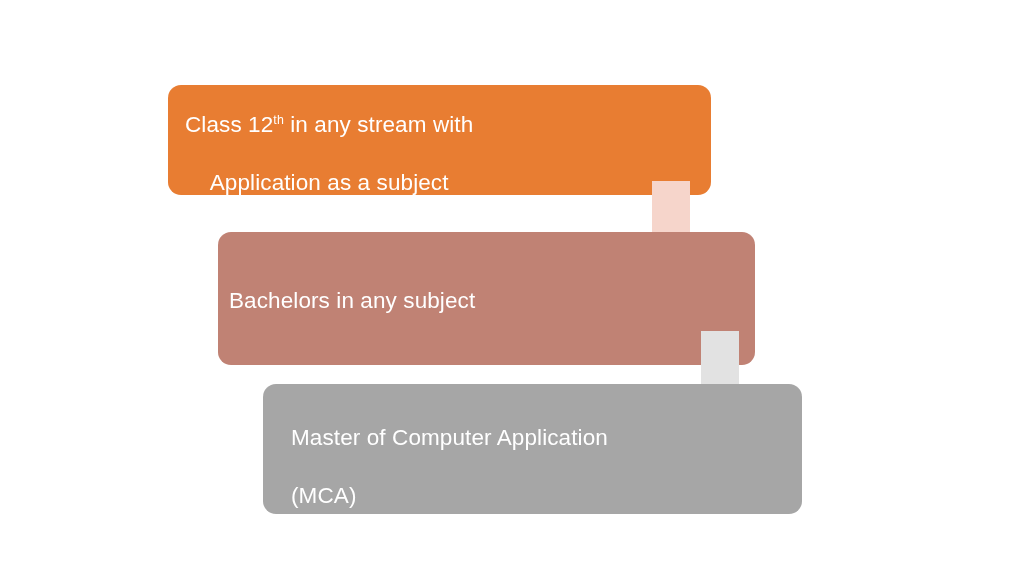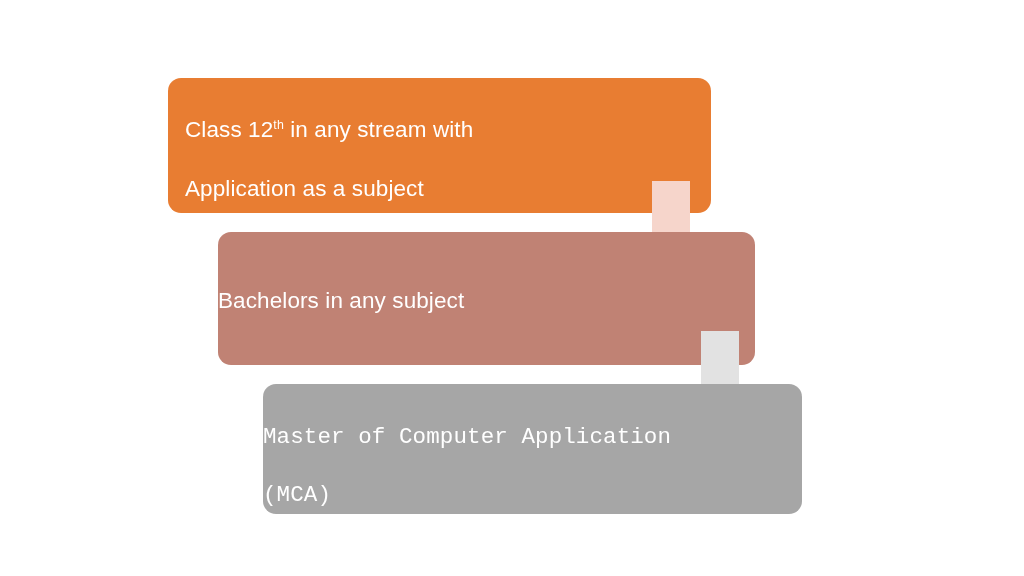--- a/index.html
+++ b/index.html
@@ -32,61 +32,61 @@
     color: #ffffff;
     font-weight: 400;
     line-height: 1.30;
     letter-spacing: 0.1px;
     white-space: pre-line;
   }
 
   
   #step-1 {
     left: 168px;
-    top: 78px;
+    top: 85px;
     width: 543px;
-    height: 135px;
+    height: 110px;
     background: #E87D32;
     z-index: 1;
+    text-align: center;
   }
   #step-1 .step-label {
     font-size: 22.5px;
     padding-left: 17px;
     padding-bottom: 2px;
   }
 
   
   #step-2 {
     left: 218px;
     top: 232px;
     width: 537px;
     height: 133px;
     background: #C08274;
     z-index: 3;
   }
   #step-2 .step-label {
     font-size: 22.5px;
-    padding-left: 0;
+    padding-left: 11px;
     padding-top: 4px;
   }
 
   
   #step-3 {
     left: 263px;
     top: 384px;
     width: 539px;
     height: 130px;
     background: #A6A6A6;
     z-index: 5;
   }
   #step-3 .step-label {
     font-size: 22.5px;
-    padding-left: 0;
+    padding-left: 28px;
     padding-top: 6px;
-    font-family: Liberation Mono, monospace;
   }
 
   .sup {
     font-size: 0.55em;
     vertical-align: super;
     line-height: 0;
   }
 
   
   .down-arrow {

